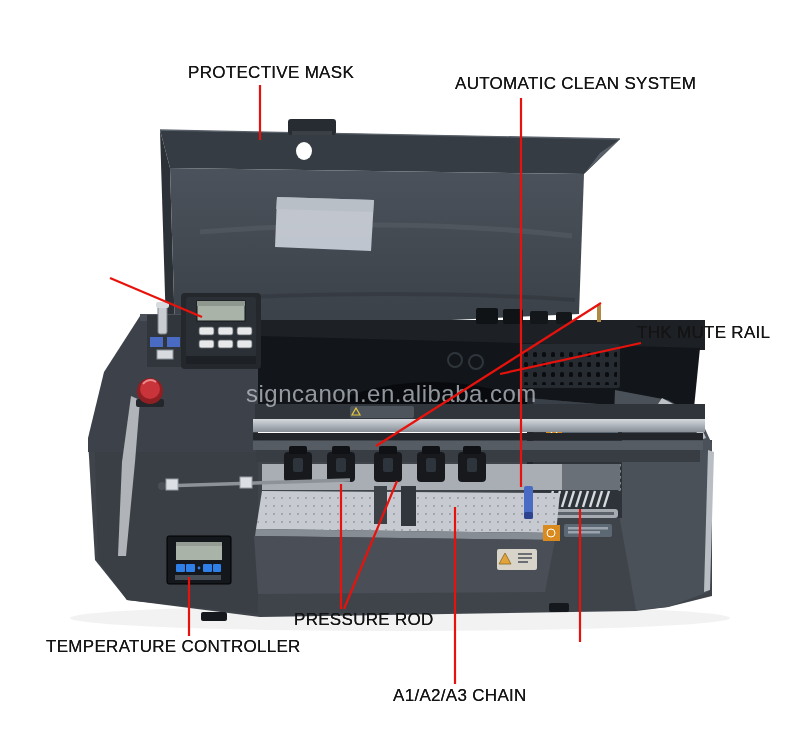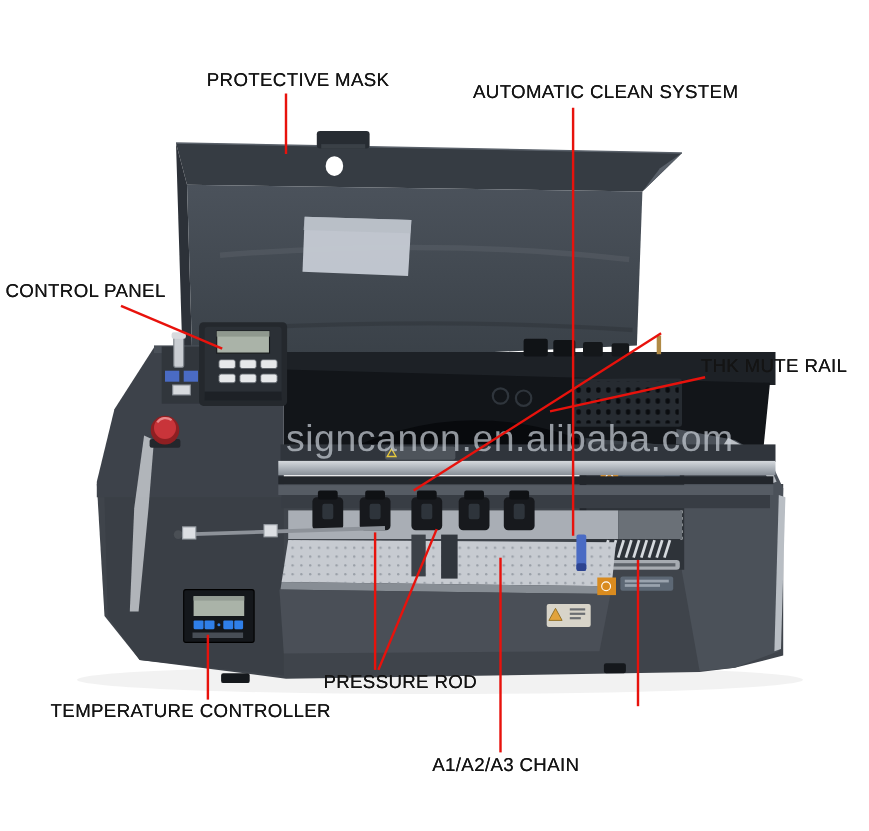--- a/index.html
+++ b/index.html
@@ -2,21 +2,21 @@
 <html style="--annotation-red: #e8120c; --label-text: #141414; --watermark-gray: #c6ccd4; --lid-dark: #434a52; --body-dark: #3f444b; --cavity-black: #121519; --metal-light: #c6cacf; --emergency-red: #c9343a; --chain-blue: #4a6bc4; --warning-orange: #d98b1f; --lcd-green: #aab3a8; --digit-blue: #2f7fe8;"><head>
 <meta charset="utf-8">
 <style>
   html,body{margin:0;padding:0;background:#ffffff;}
   #stage{position:relative;width:790px;height:755px;background:#ffffff;overflow:hidden;
          font-family:"Liberation Sans",sans-serif;}
   #machine-art,#annotation-lines{position:absolute;left:0;top:0;width:790px;height:755px;}
   .callout{position:absolute;font-size:17px;font-weight:400;letter-spacing:.3px;
            color:var(--label-text,#141414);white-space:nowrap;
            text-shadow:0 0 .6px var(--label-text,#141414);}
-  #watermark{position:absolute;left:260px;top:380px;font-size:34px;letter-spacing:.5px;
+  #watermark{position:absolute;left:246px;top:380px;font-size:24px;letter-spacing:.5px;
              color:var(--watermark-gray,#c3c9d1);opacity:.72;white-space:nowrap;}
   .ann-line{stroke:var(--annotation-red,#e8120c);stroke-width:2.2;}
 </style>
 </head>
 <body>
 
 <div id="stage">
 
   <svg id="machine-art" viewBox="0 0 790 755">
     <defs>
@@ -266,20 +266,19 @@
     <line class="ann-line" x1="601" y1="303" x2="376" y2="446"></line>
     <line class="ann-line" x1="641" y1="343" x2="500" y2="374"></line>
     <line class="ann-line" x1="189" y1="577" x2="189" y2="636"></line>
     <line class="ann-line" x1="341" y1="609" x2="341" y2="484"></line>
     <line class="ann-line" x1="344" y1="609" x2="397" y2="481"></line>
     <line class="ann-line" x1="580" y1="509" x2="580" y2="642"></line>
     <line class="ann-line" x1="455" y1="507" x2="455" y2="684"></line>
   </svg>
 
   <div class="callout" style="left:188px;top:63px;">PROTECTIVE MASK</div>
-  <div class="callout" style="left:430px;top:74px;">AUTOMATIC CLEAN SYSTEM</div>
-  <div class="callout" style="left:5px;top:255px;">CONTROL PANEL</div>
+  <div class="callout" style="left:455px;top:74px;">AUTOMATIC CLEAN SYSTEM</div>
   <div class="callout" style="left:637px;top:323px;">THK MUTE RAIL</div>
   <div class="callout" style="left:46px;top:637px;">TEMPERATURE CONTROLLER</div>
   <div class="callout" style="left:278px;top:610px;margin-left:16px;">PRESSURE ROD</div>
   <div class="callout" style="left:393px;top:686px;">A1/A2/A3 CHAIN</div>
 
 </div>
 
 </body></html>

